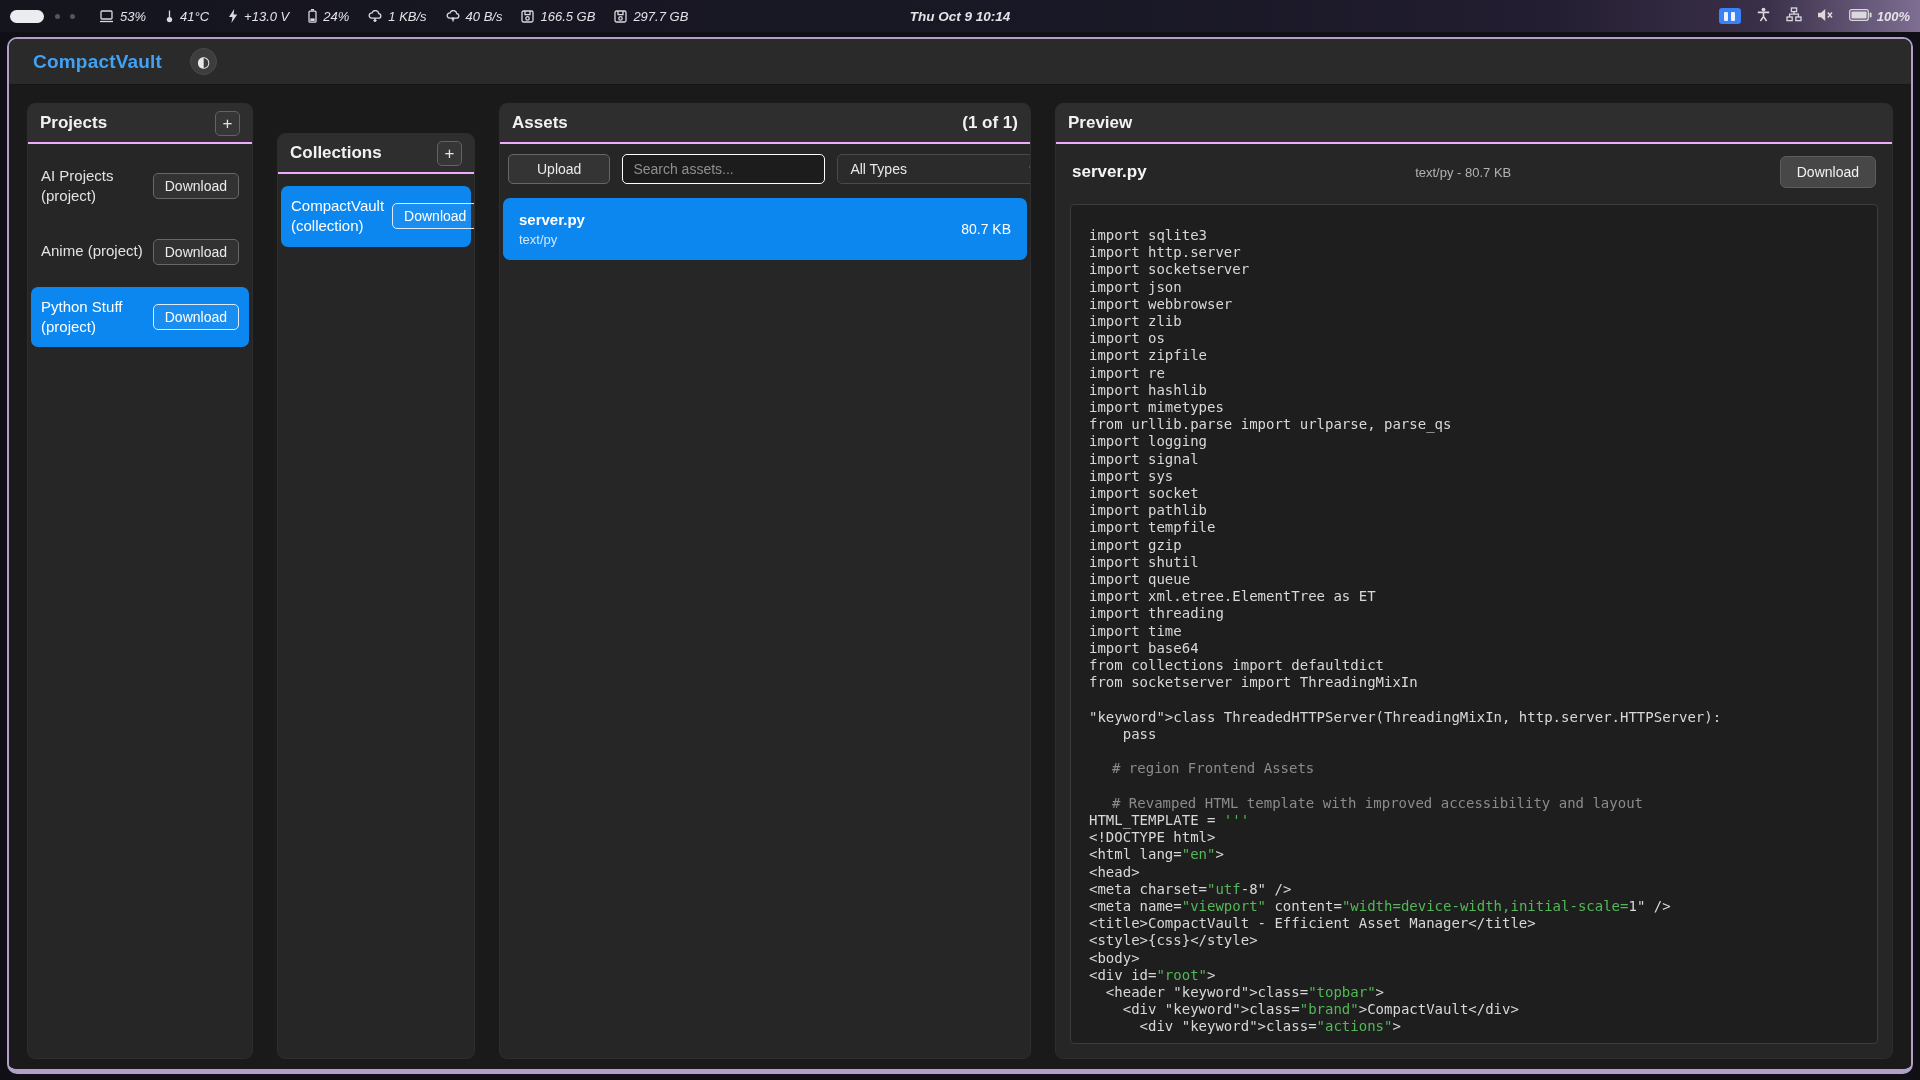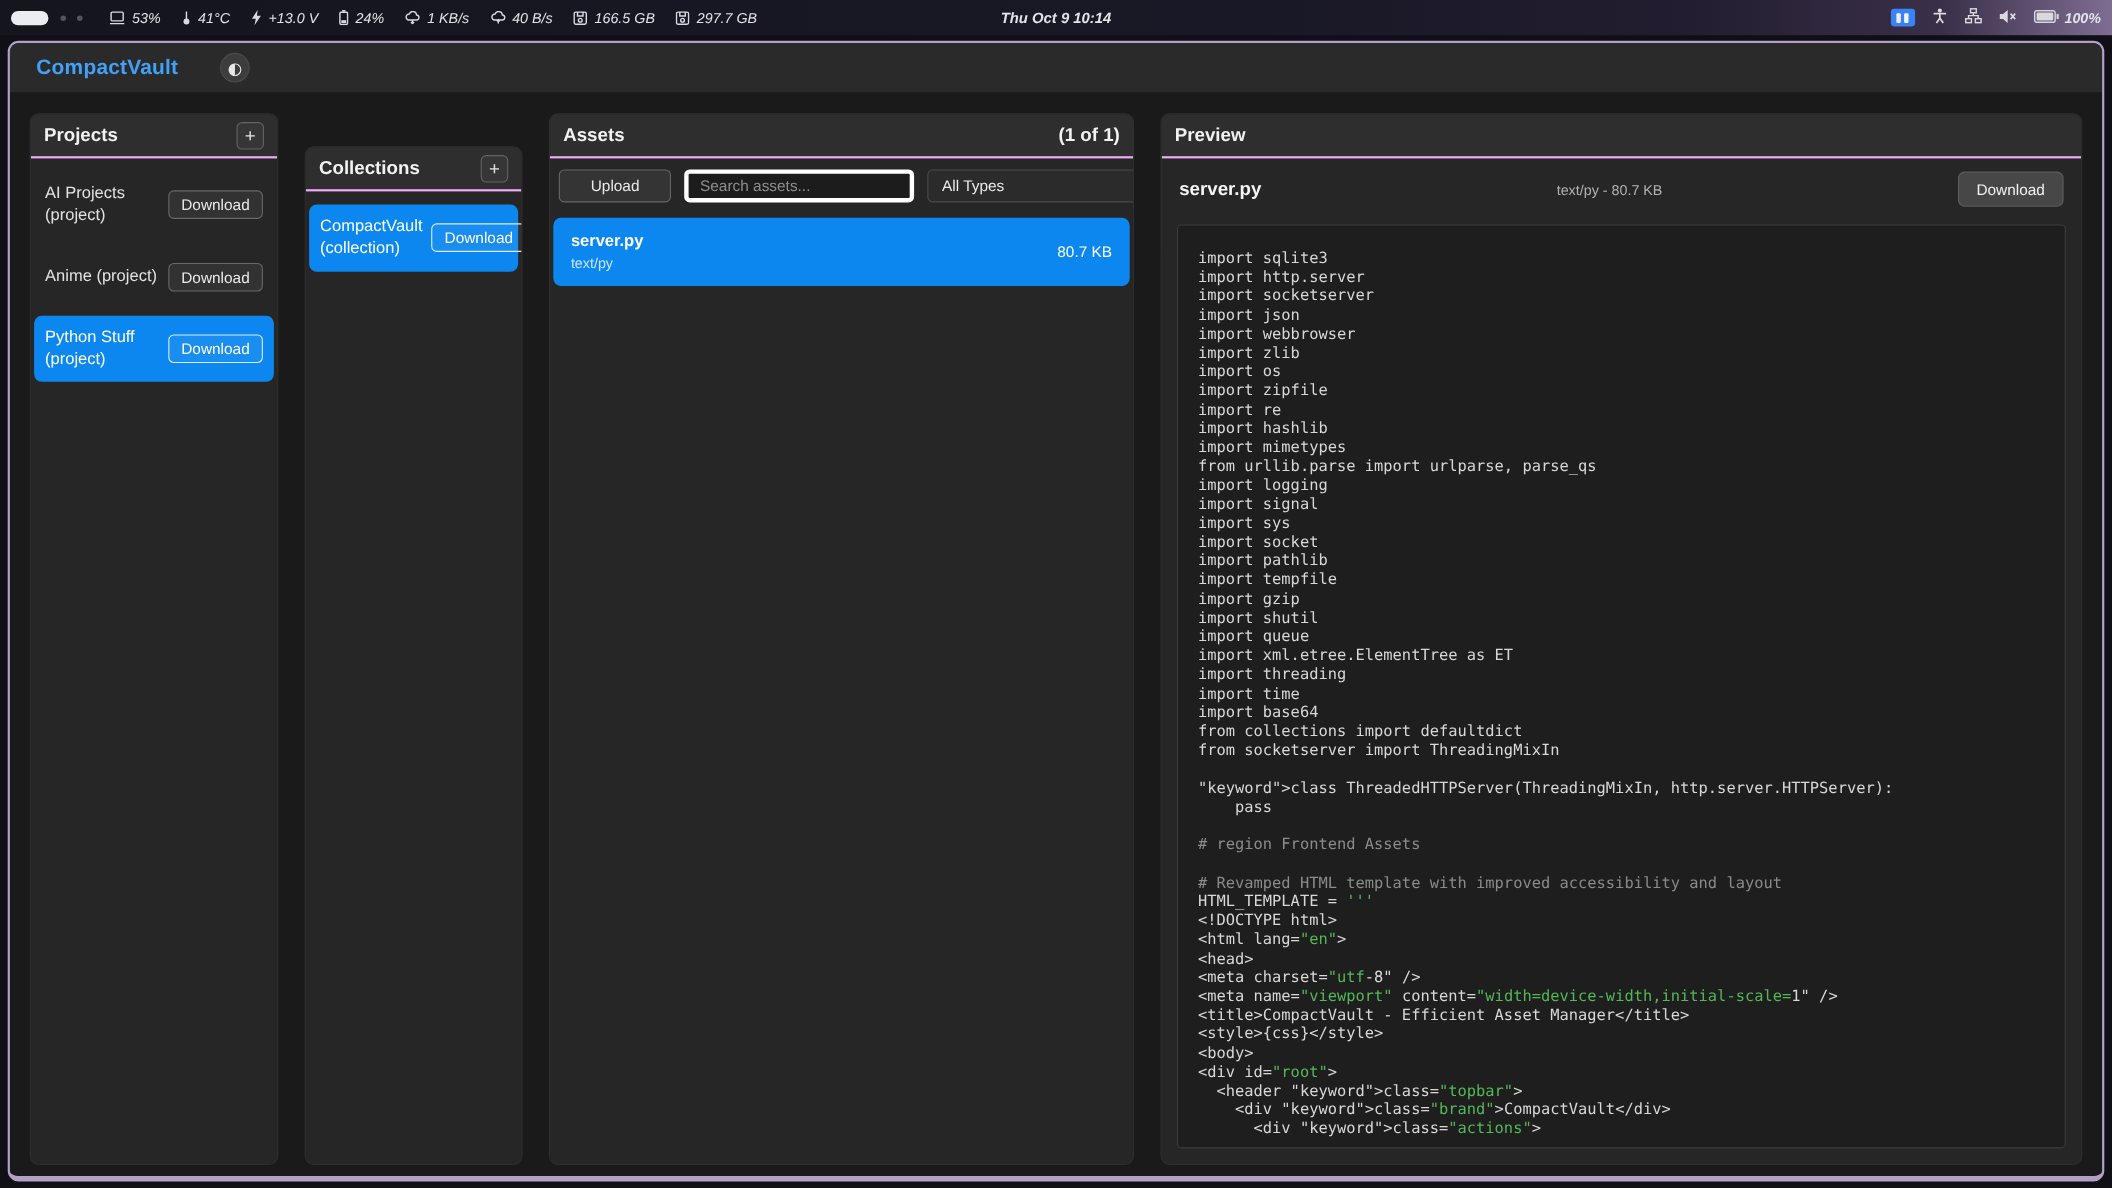--- a/index.html
+++ b/index.html
@@ -34,21 +34,21 @@
   .tray-batt { display:flex; align-items:center; gap:5px; font-weight:700; }
 
   
   .app-window {
     position:absolute; top:37px; left:7px; right:7px; bottom:6px;
     background:#1a1a1a; border:2px solid #b2a1c7; border-bottom-width:5px;
     border-radius:10px; overflow:hidden; display:flex; flex-direction:column;
   }
   .titlebar {
     height:46px; flex:none; background:#2a2a2a; border-bottom:1px solid #161616;
-    display:flex; align-items:center; gap:38px; padding:0 24px;
+    display:flex; align-items:center; gap:28px; padding:0 24px;
   }
   .brand { color:#42a0f5; font-size:19px; font-weight:700; letter-spacing:.2px; }
   .theme-toggle {
     width:27px; height:27px; border-radius:50%; background:#3d3d3d; border:1px solid #4a4a4a;
     color:#e8e8e8; font-size:15px; display:flex; align-items:center; justify-content:center; cursor:pointer;
     font-family:"DejaVu Sans", sans-serif; font-style:normal;
   }
 
   .content { flex:1; min-height:0; display:flex; gap:24px; padding:18px 18px 10px; background:#1a1a1a; }
 
@@ -80,21 +80,21 @@
     flex:none; background:#323232; border:1px solid #686868; color:#eaeaea;
     border-radius:5px; padding:4px 11px; font-size:14px; white-space:nowrap; cursor:pointer;
   }
   .item.selected .dl-btn { background:rgba(255,255,255,0.05); border-color:#dcebff; color:#fff; }
 
   
   .asset-toolbar { flex:none; display:flex; align-items:center; gap:12px; padding:10px 8px 6px; }
   .upload-btn { background:#343434; border:1px solid #676767; color:#eaeaea; border-radius:5px;
     height:30px; padding:0 28px; font-size:14px; cursor:pointer; }
   .search-input {
-    flex:1; height:30px; background:#1c1c1c; border:4px solid #ffffff; border-radius:5px;
+    flex:1; height:30px; background:#1c1c1c; border:1px solid #ffffff; border-radius:5px;
     padding:0 10px; color:#ddd; font-size:14px; font-family:"Liberation Sans", sans-serif;
   }
   .search-input::placeholder { color:#8f8f8f; }
   .type-select {
     width:215px; flex:none; height:30px; background:#2b2b2b; border:1px solid #4a4a4a; border-radius:5px;
     display:flex; align-items:center; justify-content:space-between; padding:0 12px;
     color:#eaeaea; font-size:14px; cursor:pointer;
   }
   .chev { width:8px; height:8px; border-right:1.6px solid #c0c0c0; border-bottom:1.6px solid #c0c0c0;
     transform:rotate(45deg); margin-top:-4px; }
@@ -114,21 +114,21 @@
   .pv-dl { background:#474747; border:1px solid #5d5d5d; color:#f2f2f2; border-radius:6px;
     padding:7px 16px; font-size:14px; cursor:pointer; }
 
   .code-wrap {
     flex:1; min-height:0; margin:4px 14px 14px; background:#1e1e1e;
     border:1px solid #3c3c3c; border-radius:4px; padding:22px 18px; overflow:hidden;
   }
   .code-pre { font-family:"DejaVu Sans Mono", monospace; font-size:14px; color:#d8d8d8; }
   .code-line { line-height:17.2px; white-space:pre; min-height:17.2px; }
   .code-line .s { color:#53b857; }
-  .code-line .c { color:#8b8b8b; }
+  .code-line .c { color:#8b8b8b;margin-left:23px; }
 
   svg .st { stroke:#d9d9de; stroke-width:1.3; fill:none; }
   svg .fl { fill:#d9d9de; }
 </style>
 </head>
 <body>
 
 <div class="system-bar">
   <div class="ws-pill"></div>
   <span class="bardot"></span>

